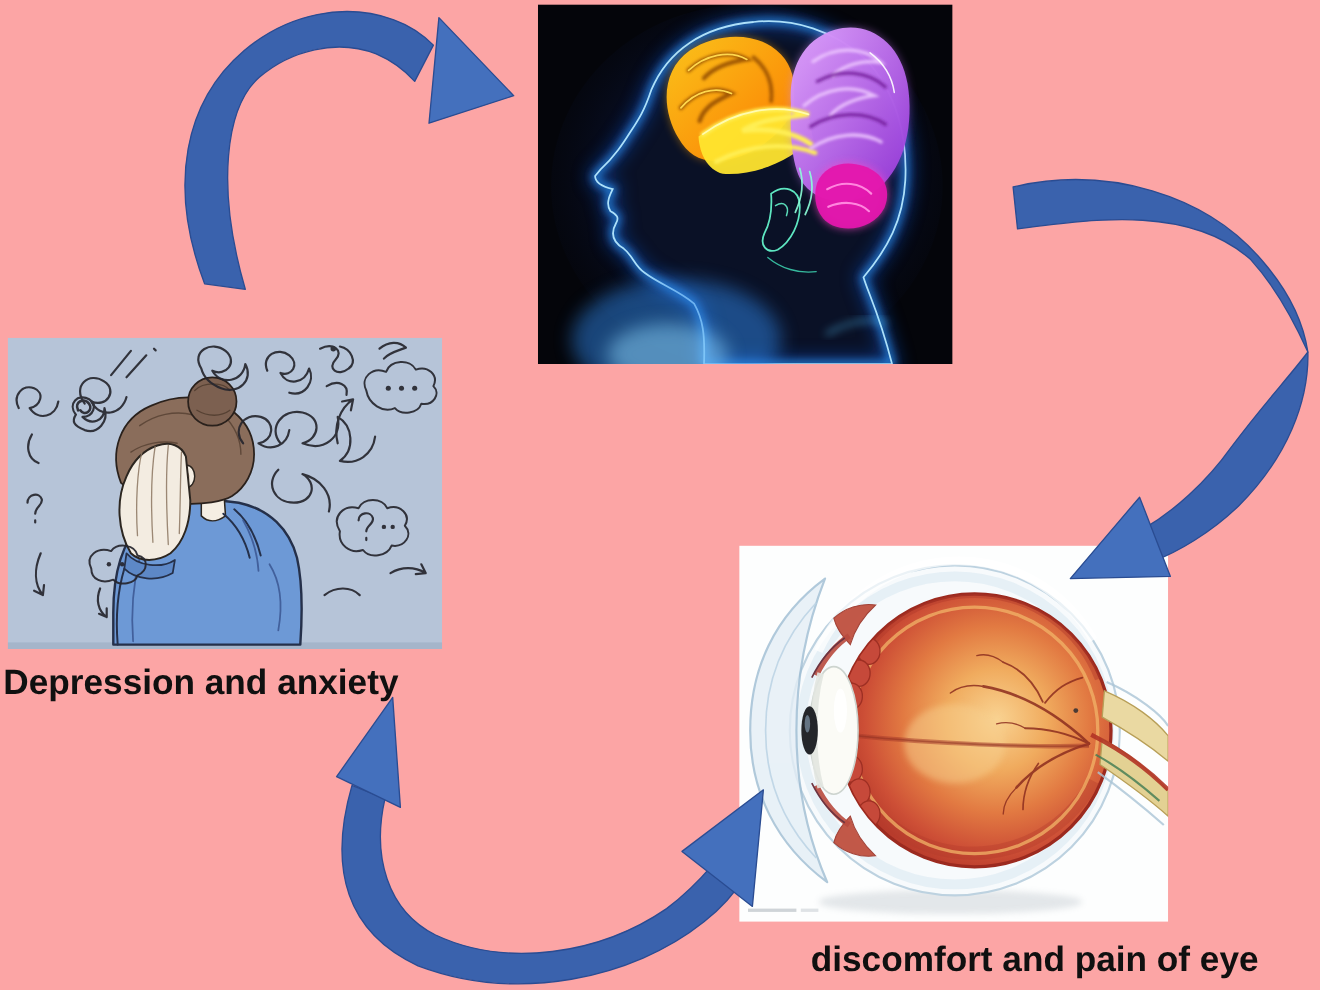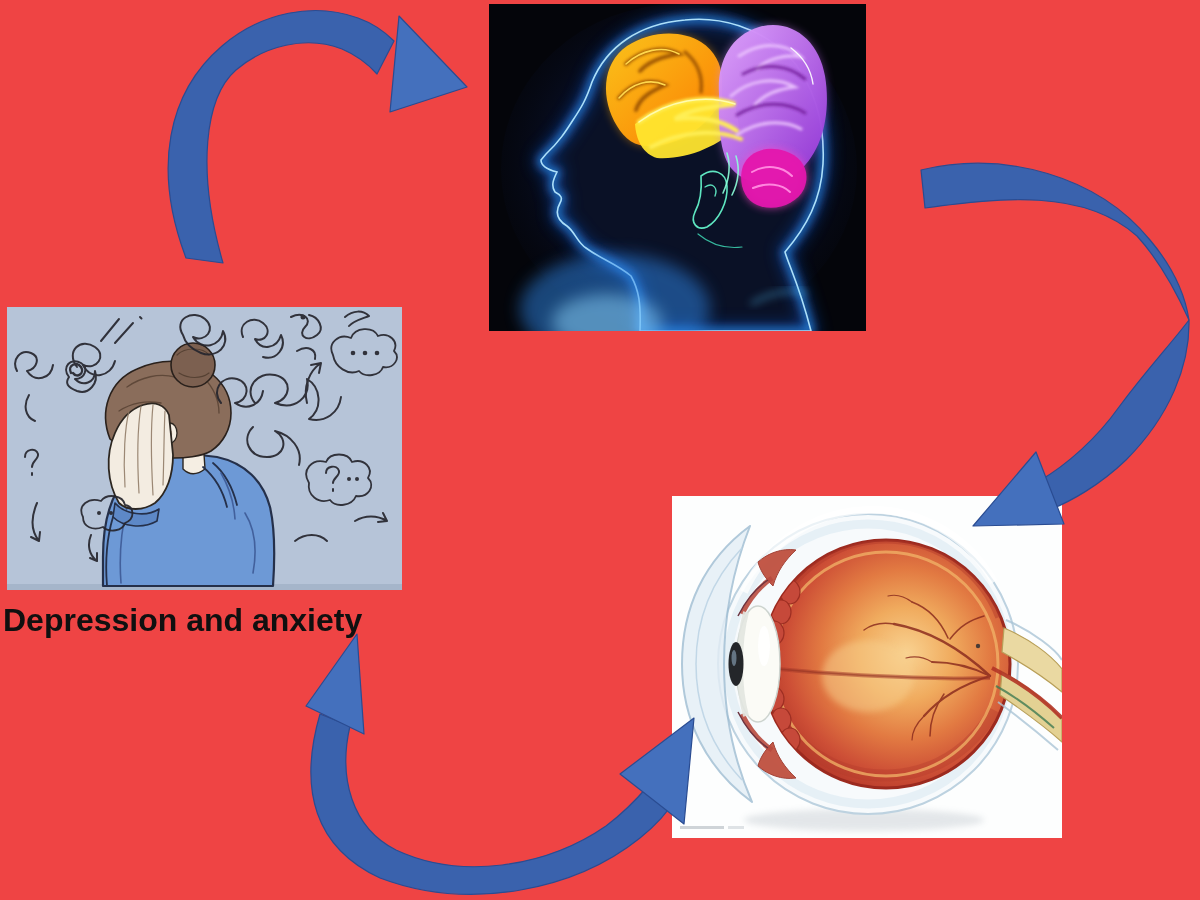--- a/index.html
+++ b/index.html
@@ -1,16 +1,16 @@
 <!DOCTYPE html>
 <html><head>
 <meta charset="utf-8">
 <style>
   html,body{margin:0;padding:0;background:#ffffff;}
-  #canvas{position:relative;width:1200px;height:900px;background:#ef4444;overflow:hidden;
+  #canvas{position:relative;width:1200px;height:900px;background:#fca5a5;overflow:hidden;
           font-family:"Liberation Sans", sans-serif;}
   .node-img{position:absolute;display:block;}
   .fig-label{position:absolute;font-weight:bold;font-size:32px;color:#101010;
              letter-spacing:0px;white-space:nowrap;line-height:1.05;}
   #arrow-layer{position:absolute;left:0;top:0;z-index:5;pointer-events:none;}
   #label-depression{left:3px;top:604px;z-index:6;}
   #label-eye{left:737px;top:856px;z-index:6;}
   #brain-img{left:489px;top:4px;z-index:2;}
   #depression-img{left:7px;top:307px;z-index:2;}
   #eye-img{left:672px;top:496px;z-index:1;}
@@ -271,14 +271,15 @@
     </g>
     <g fill="#3a62ad" stroke="#2a4c92" stroke-width="1.2" stroke-linejoin="round">
       <path d="M320,714 C298,790 315,848 380,878 C470,912 575,890 640,838 C655,826 668,812 676,798
                L648,786 C636,800 622,814 606,826 C545,868 460,880 396,850 C352,828 338,778 350,726 Z"></path>
       <path d="M357,634 L306,706 L364,734 Z" fill="#4470bd"></path>
       <path d="M694,718 L620,774 L684,824 Z" fill="#4470bd"></path>
     </g>
   </svg>
 
   <div id="label-depression" class="fig-label">Depression and anxiety</div>
+  <div id="label-eye" class="fig-label">discomfort and pain of eye</div>
 
 </div>
 
 </body></html>

